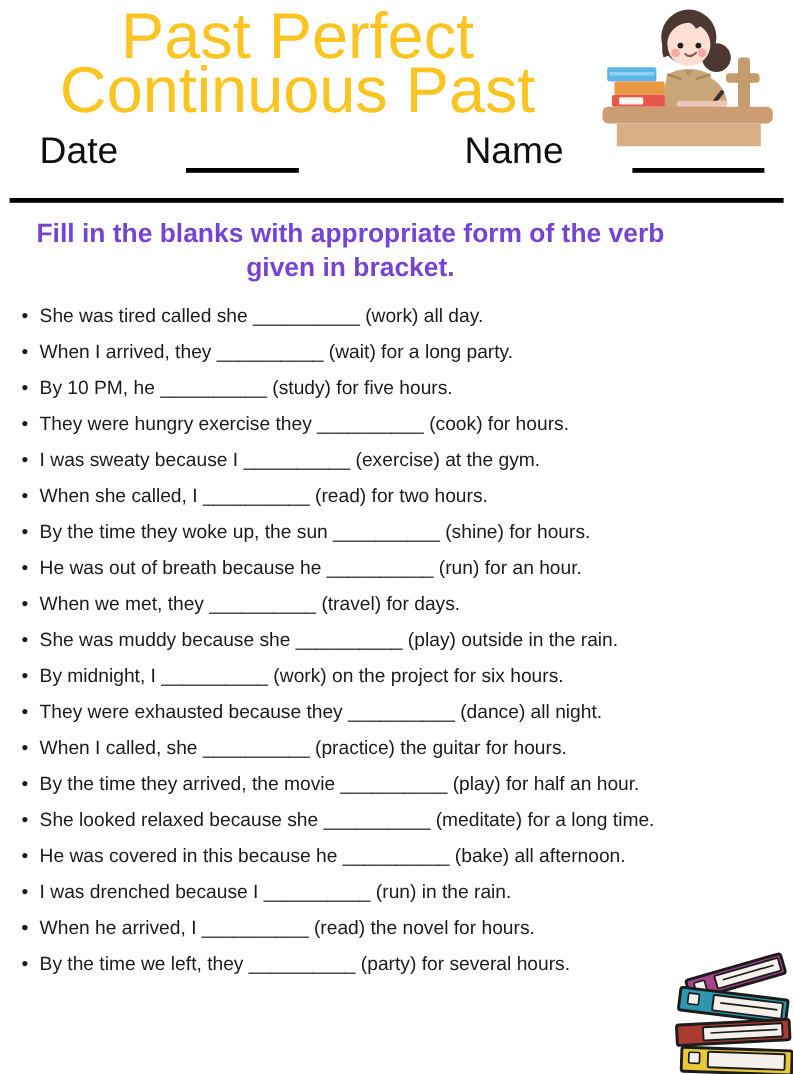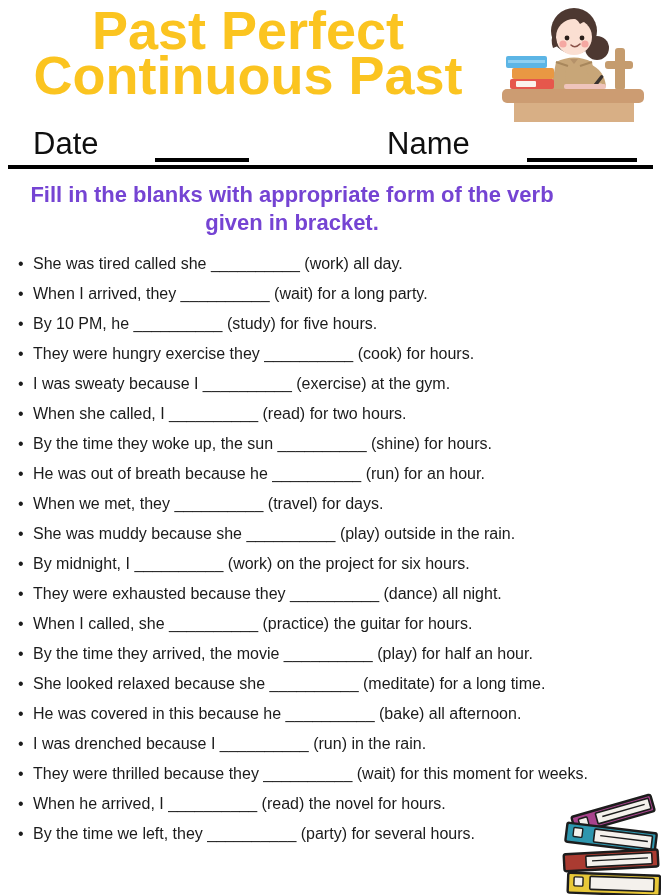--- a/index.html
+++ b/index.html
@@ -5,29 +5,29 @@
   html,body{margin:0;padding:0;}
   body{
     width:661px;height:895px;overflow:hidden;position:relative;
     background:#ffffff;font-family:"Liberation Sans", sans-serif;
   }
   .page{position:absolute;inset:0;overflow:hidden;}
 
   
   .title-block{
     position:absolute;top:8px;left:0;width:496px;text-align:center;
-    color:#FBC420;font-weight:bold;font-size:54px;line-height:45px;
+    color:#FBC420;font-weight:normal;font-size:54px;line-height:45px;
     letter-spacing:0px;
   }
 
   
   .girl-illus{position:absolute;left:492px;top:4px;width:162px;height:118px;}
 
   
-  .field{position:absolute;top:126px;font-size:31px;color:#0f0f0f;display:flex;align-items:flex-end;gap:45px;}
+  .field{position:absolute;top:108px;font-size:31px;color:#0f0f0f;display:flex;align-items:flex-end;gap:45px;}
   .field-date{left:33px;}
   .field-name{left:387px;}
   .blank-line{display:inline-block;height:30px;border-bottom:4px solid #000;margin-left:12px;}
   .blank-date{width:94px;}
   .blank-name{width:110px;}
 
   
   .divider{position:absolute;top:165px;left:8px;width:645px;height:4px;background:#000;}
 
   
@@ -184,21 +184,20 @@
       <li>
       <span class="blt">•</span>
       <span>He was covered in this because he __________ (bake) all afternoon.</span>
     </li>
       <li>
       <span class="blt">•</span>
       <span>I was drenched because I __________ (run) in the rain.</span>
     </li>
       <li>
       <span class="blt">•</span>
-      <span>They were thrilled because they __________ (wait) for this moment for weeks.</span>
     </li>
       <li>
       <span class="blt">•</span>
       <span>When he arrived, I __________ (read) the novel for hours.</span>
     </li>
       <li>
       <span class="blt">•</span>
       <span>By the time we left, they __________ (party) for several hours.</span>
     </li>
     </ul>

